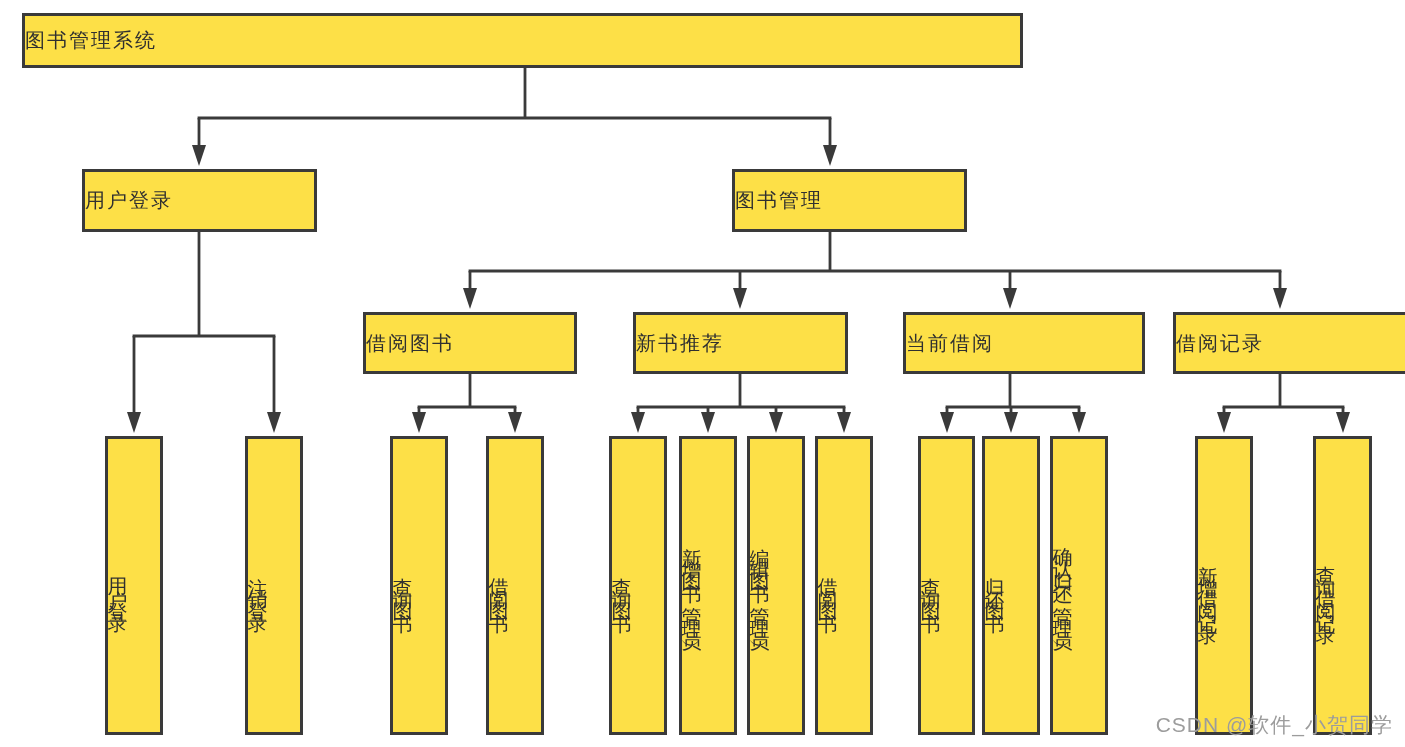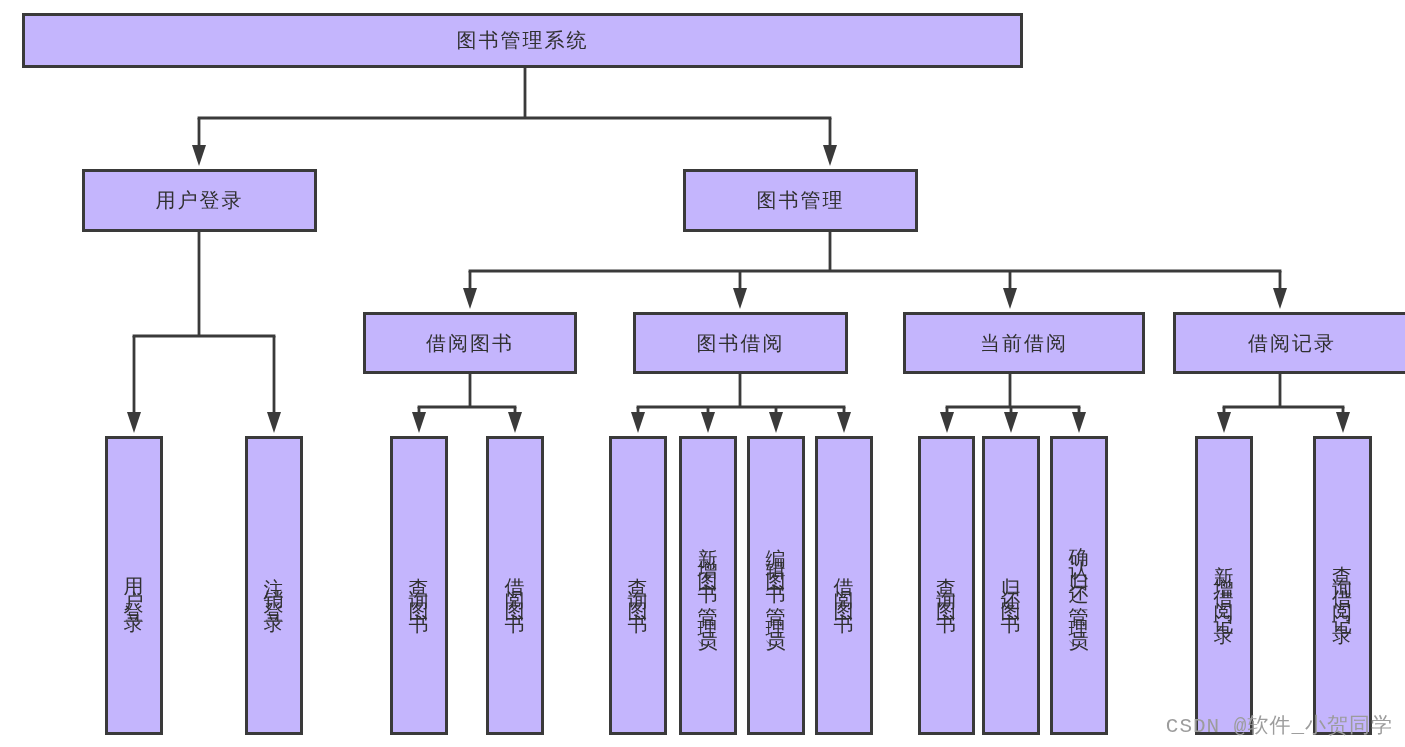--- a/index.html
+++ b/index.html
@@ -3,34 +3,33 @@
 <meta charset="utf-8">
 <style>
   html,body{margin:0;padding:0;background:#fff;}
   .stage{
     position:relative;width:1405px;height:747px;background:var(--bg,#ffffff);
     font-family:"Liberation Sans","DejaVu Sans",sans-serif;color:var(--text,#303030);
     overflow:hidden;
   }
   .wires{position:absolute;left:0;top:0;}
   .box{
-    position:absolute;box-sizing:border-box;background:#c4b5fd;
+    position:absolute;box-sizing:border-box;background:#fde047;
     border:3px solid var(--line,#3a3a3a);
-    display:flex;align-items:center;justify-content:center;
+    display:flex;align-items:center;
   }
   .hbox span{font-size:20px;letter-spacing:2px;white-space:nowrap;}
   .vbox span{
     writing-mode:vertical-rl;text-orientation:mixed;
     font-size:20px;letter-spacing:12px;line-height:1;white-space:nowrap;
   }
   .watermark{
     position:absolute;right:12px;bottom:8px;
     font-size:21px;letter-spacing:1px;color:var(--wm,#9c9c9c);
     white-space:nowrap;
-    font-family:Liberation Mono, monospace;
   }
 </style>
 </head>
 <body>
 
 <div class="stage" style="--line: #3a3a3a; --text: #303030; --bg: #ffffff; --wm: #9c9c9c;">
 
   <svg class="wires" width="1405" height="747" viewBox="0 0 1405 747">
       <line x1="525" y1="68" x2="525" y2="118" stroke="#3a3a3a" stroke-width="2.8"></line>
       <line x1="199" y1="232" x2="199" y2="336" stroke="#3a3a3a" stroke-width="2.8"></line>
@@ -86,29 +85,29 @@
       <polygon points="1336,412 1350,412 1343,433" fill="#3a3a3a"></polygon>
     </svg>
 
   <div class="box hbox" style="left:22px;top:13px;width:1001px;height:55px">
     <span>图书管理系统</span>
   </div>
 
   <div class="box hbox" style="left:82px;top:169px;width:235px;height:63px">
     <span>用户登录</span>
   </div>
-  <div class="box hbox" style="left:683px;top:169px;width:235px;height:63px">
+  <div class="box hbox" style="left:732px;top:169px;width:235px;height:63px">
     <span>图书管理</span>
   </div>
 
   <div class="box hbox" style="left:363px;top:312px;width:214px;height:62px">
     <span>借阅图书</span>
   </div>
   <div class="box hbox" style="left:633px;top:312px;width:215px;height:62px">
-    <span>图书借阅</span>
+    <span>新书推荐</span>
   </div>
   <div class="box hbox" style="left:903px;top:312px;width:242px;height:62px">
     <span>当前借阅</span>
   </div>
   <div class="box hbox" style="left:1173px;top:312px;width:238px;height:62px">
     <span>借阅记录</span>
   </div>
 
   <div class="box vbox" style="left:105px;top:436px;width:58px;height:299px">
     <span>用户登录</span>

